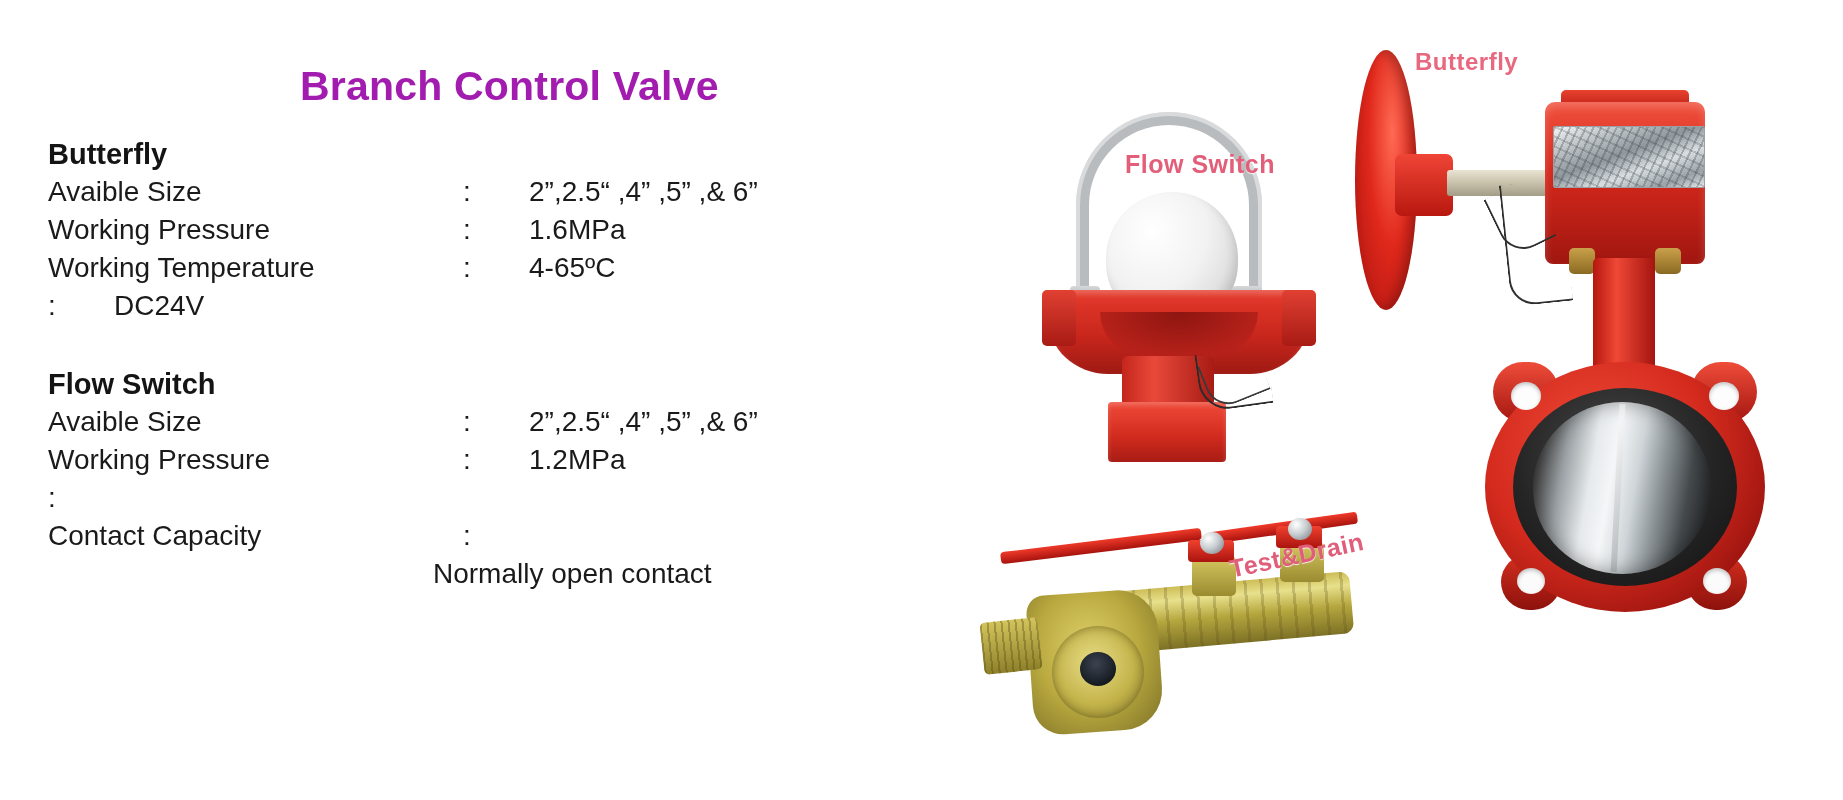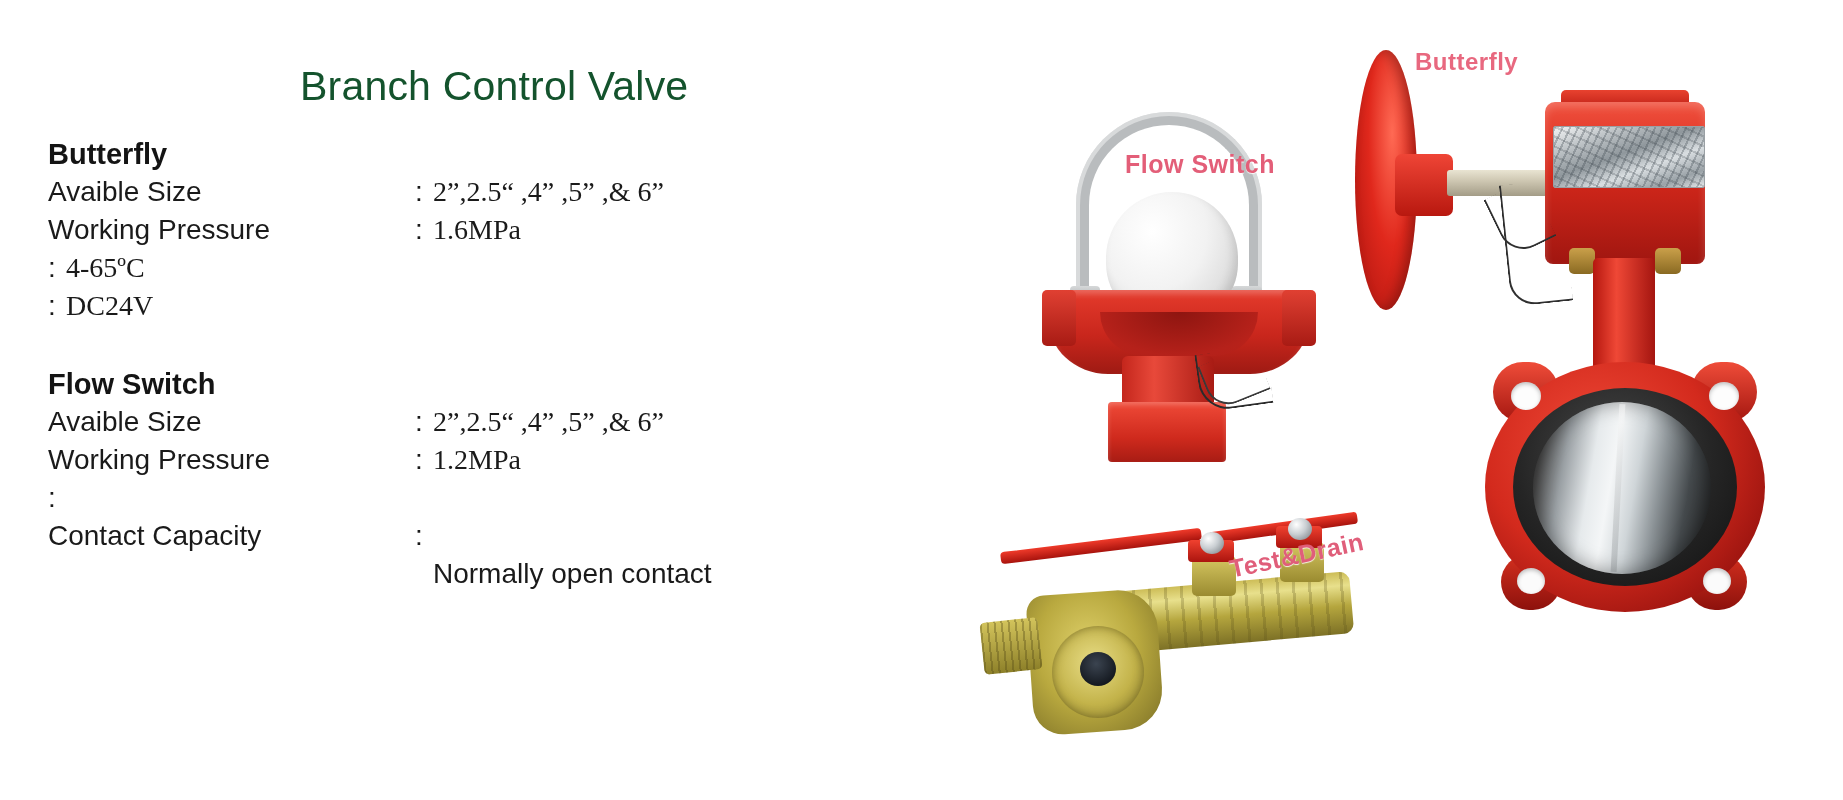--- a/index.html
+++ b/index.html
@@ -26,22 +26,22 @@
     left: 0;
     top: 0;
     width: 1000px;
     height: 800px;
   }
   #page-title {
     position: absolute;
     left: 300px;
     top: 63px;
     font-size: 41px;
-    font-weight: normal;
-    color: #14532d;
+    font-weight: bold;
+    color: #a21caf;
     letter-spacing: 0.2px;
     white-space: nowrap;
   }
 
   .section {
     position: absolute;
     left: 48px;
     width: 940px;
   }
   #section-butterfly { top: 136px; }
@@ -54,40 +54,40 @@
     line-height: 36px;
     margin: 0 0 1px 0;
     white-space: nowrap;
   }
   .spec-row {
     display: flex;
     align-items: flex-end;
     line-height: 38px;
     height: 38px;
     white-space: nowrap;
+    gap: 48px;
   }
   .spec-row.tall { height: auto; }
   .spec-label {
     width: 367px;
     flex: 0 0 367px;
     font-size: 28px;
     color: #1a1a1a;
     line-height: 38px;
   }
   .spec-sep {
     flex: 0 0 18px;
     font-size: 28px;
     color: #1a1a1a;
     line-height: 38px;
   }
   .spec-value {
     font-size: 28px;
     color: #1a1a1a;
     line-height: 38px;
-    font-family: Liberation Serif, serif;
   }
   .spec-value-cont {
     margin-left: 385px;
     font-size: 28px;
     color: #1a1a1a;
     line-height: 38px;
     white-space: nowrap;
   }
 
   
@@ -380,20 +380,21 @@
         <span class="spec-value">2”,2.5“ ,4” ,5” ,&amp; 6”</span>
       </div>
 
       <div class="spec-row">
         <span class="spec-label">Working Pressure</span>
         <span class="spec-sep">:</span>
         <span class="spec-value">1.6MPa</span>
       </div>
 
       <div class="spec-row">
+        <span class="spec-label">Working Temperature</span>
         <span class="spec-sep">:</span>
         <span class="spec-value">4-65ºC</span>
       </div>
 
       <div class="spec-row">
         <span class="spec-sep">:</span>
         <span class="spec-value">DC24V</span>
       </div>
     </div>
 

